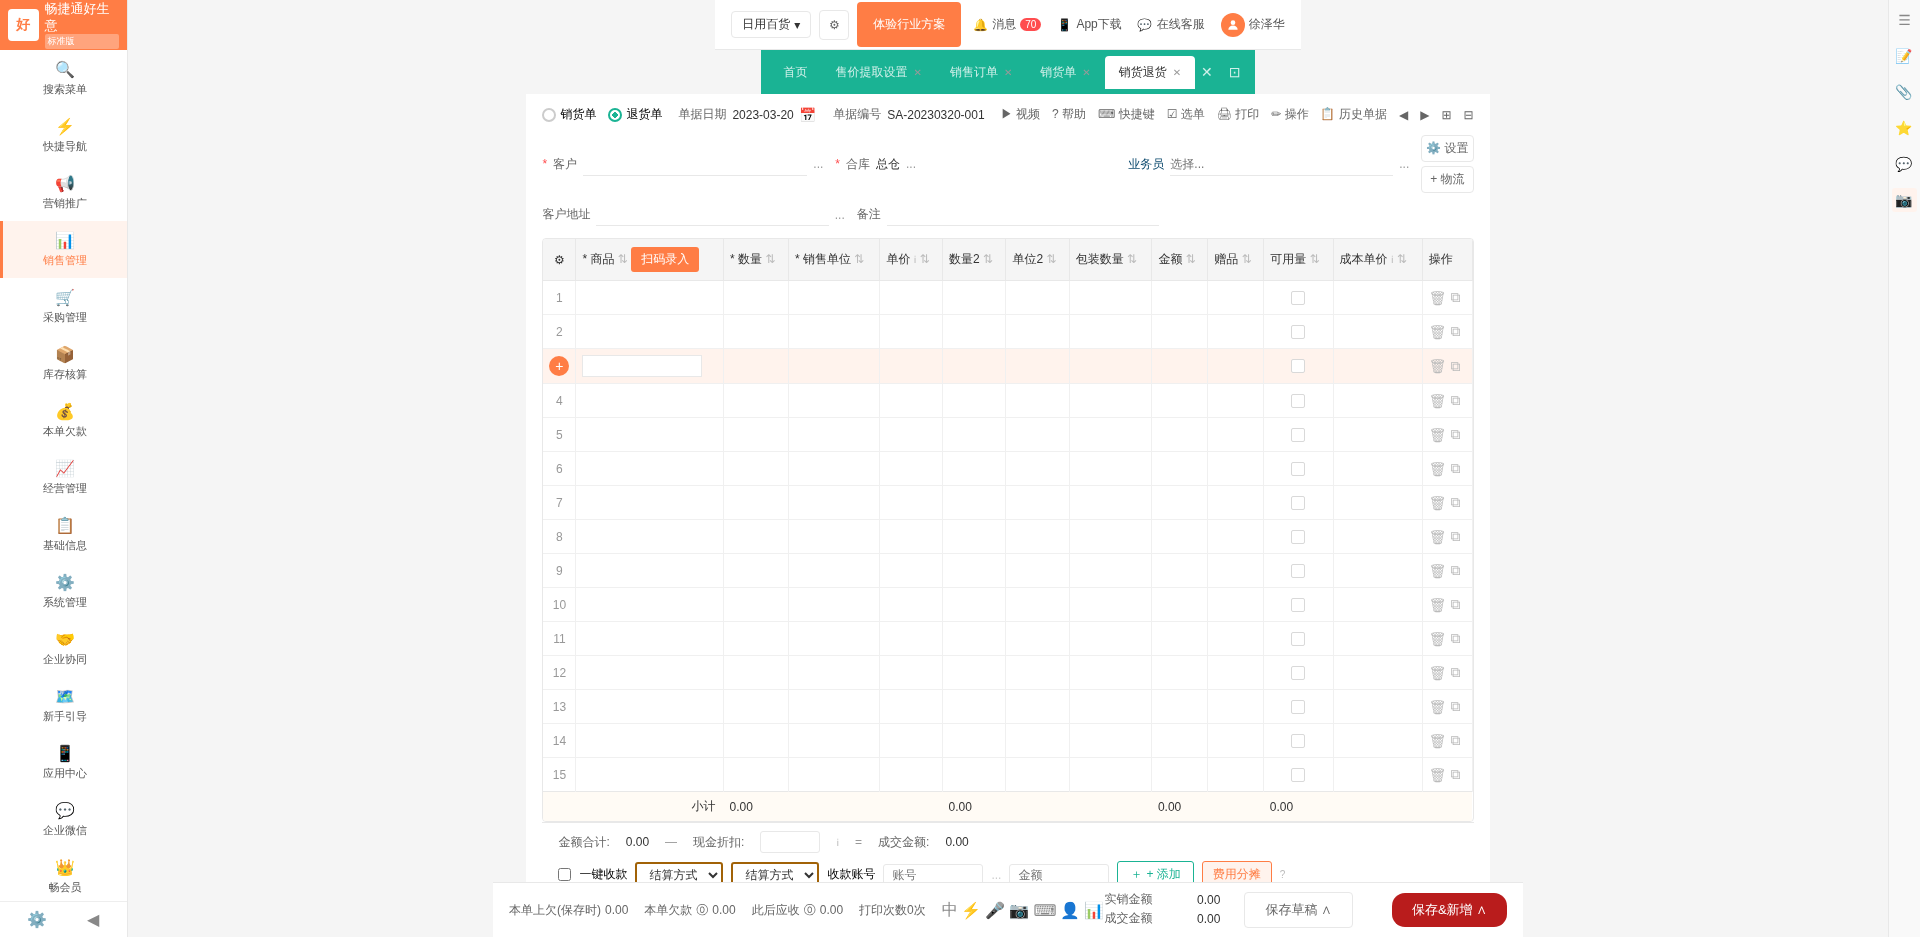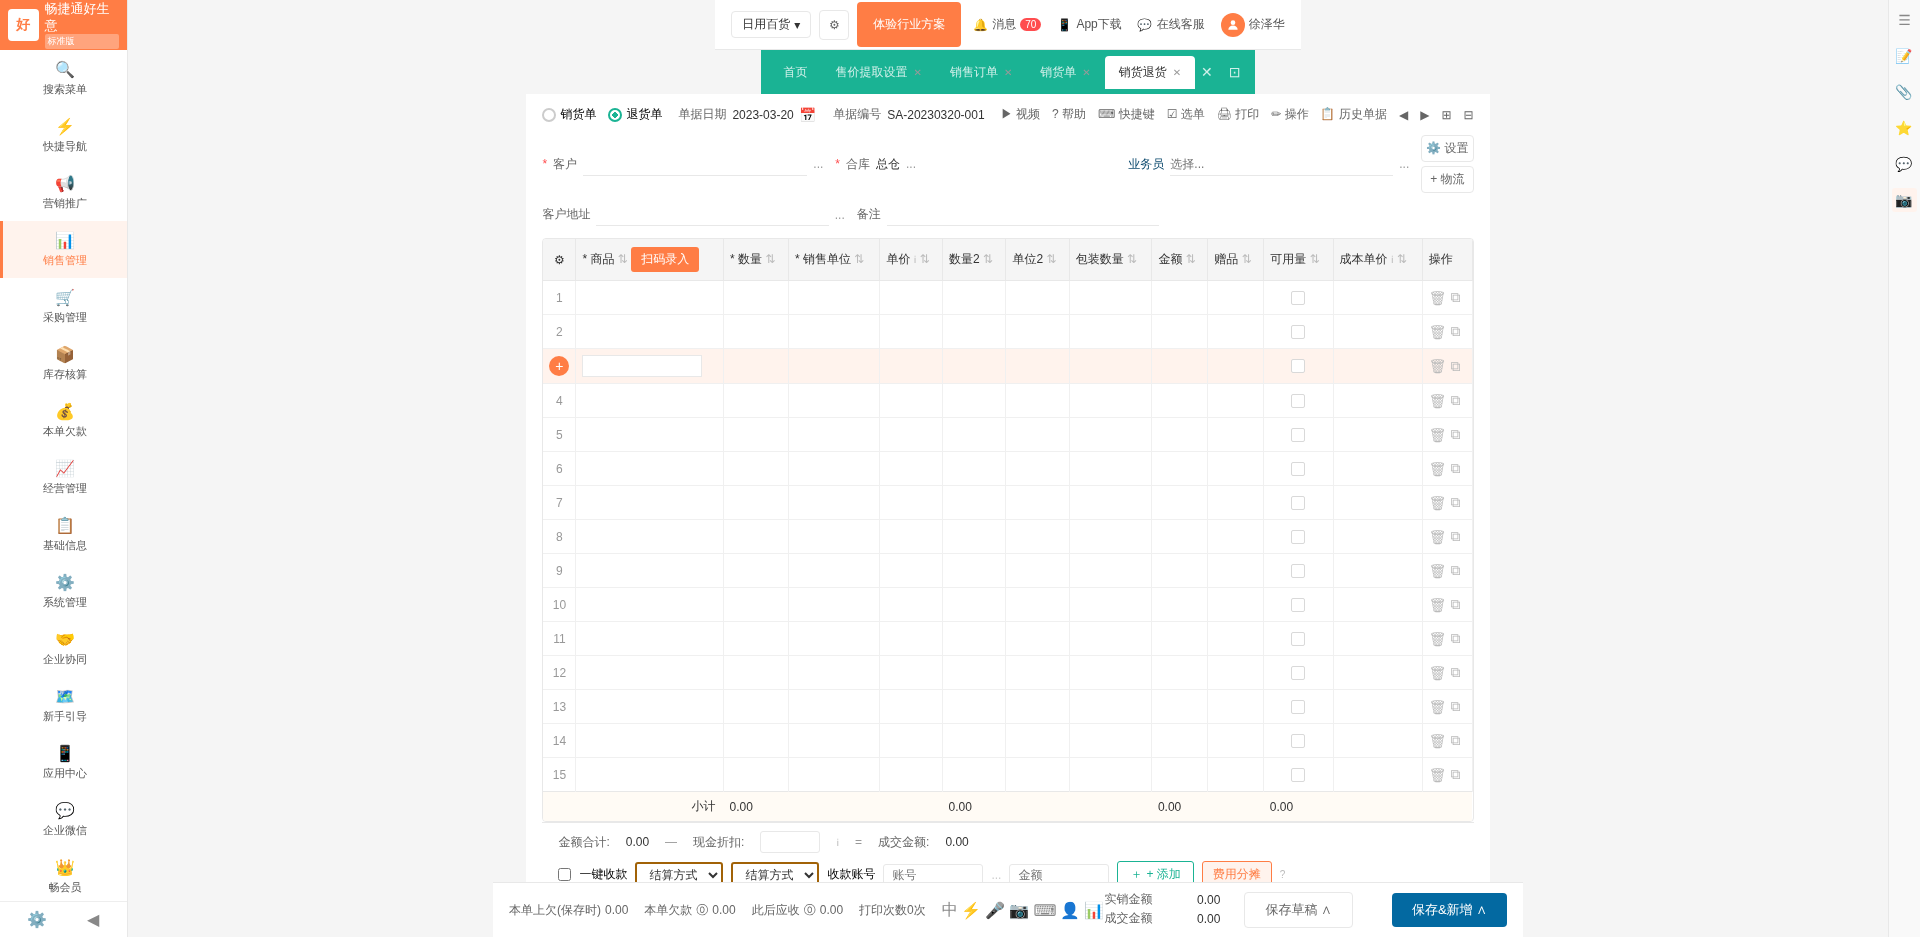--- a/index.html
+++ b/index.html
@@ -93,21 +93,21 @@
     
     .footer { background: #fff; border-top: 1px solid #e8e8e8; padding: 8px 16px; display: flex; align-items: center; justify-content: space-between; }
     .footer-left { display: flex; align-items: center; gap: 16px; font-size: 12px; color: #666; }
     .footer-left span { display: flex; align-items: center; gap: 4px; }
     .footer-right { display: flex; align-items: center; gap: 8px; }
     .summary-box { text-align: right; margin-right: 16px; }
     .summary-row { display: flex; gap: 8px; align-items: center; justify-content: flex-end; margin-bottom: 2px; }
     .summary-label { color: #666; }
     .summary-value { color: #333; font-weight: 500; min-width: 60px; text-align: right; }
     .btn-save-draft { padding: 8px 20px; border: 1px solid #e8e8e8; border-radius: 4px; background: #fff; color: #666; cursor: pointer; font-size: 13px; }
-    .btn-save-new { padding: 8px 20px; background: #0369a1; color: #fff; border: none; border-radius: 4px; cursor: pointer; font-size: 13px; margin-left: 31px; }
+    .btn-save-new { padding: 8px 20px; background: #b91c1c; color: #fff; border: none; border-radius: 13px; cursor: pointer; font-size: 13px; margin-left: 31px; }
     .footer-icons { display: flex; gap: 4px; }
     .footer-icon { font-size: 16px; color: #888; cursor: pointer; }
 
     
     .right-sidebar { width: 32px; background: #f9f9f9; border-left: 1px solid #e8e8e8; display: flex; flex-direction: column; align-items: center; padding: 8px 0; gap: 12px; }
     .rs-icon { color: #888; cursor: pointer; font-size: 14px; writing-mode: horizontal-tb; display: flex; align-items: center; justify-content: center; padding: 4px; }
     .rs-icon.active { color: #ff7d45; background: #fff3ed; border-radius: 3px; }
     .col-settings { width: 30px; text-align: center; }
     .info-icon { color: #bbb; font-size: 10px; cursor: pointer; }
 

